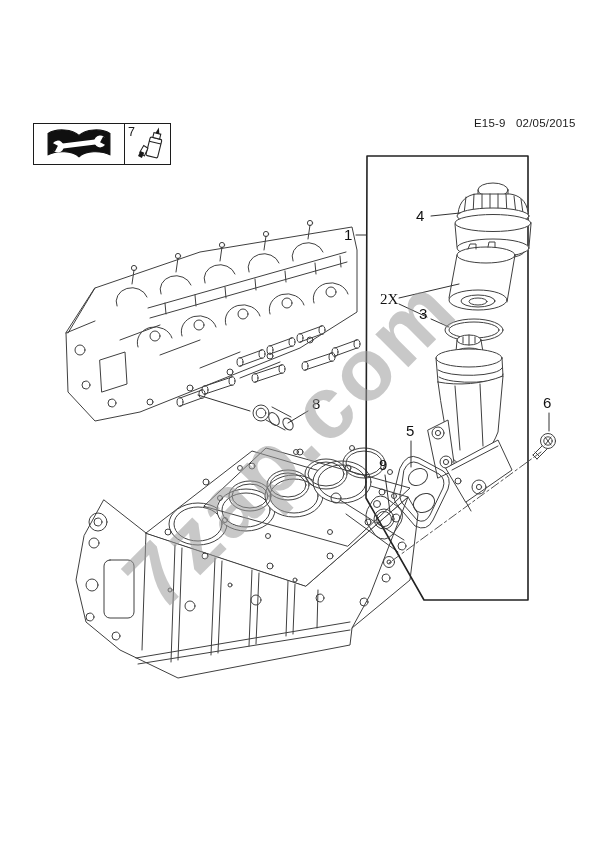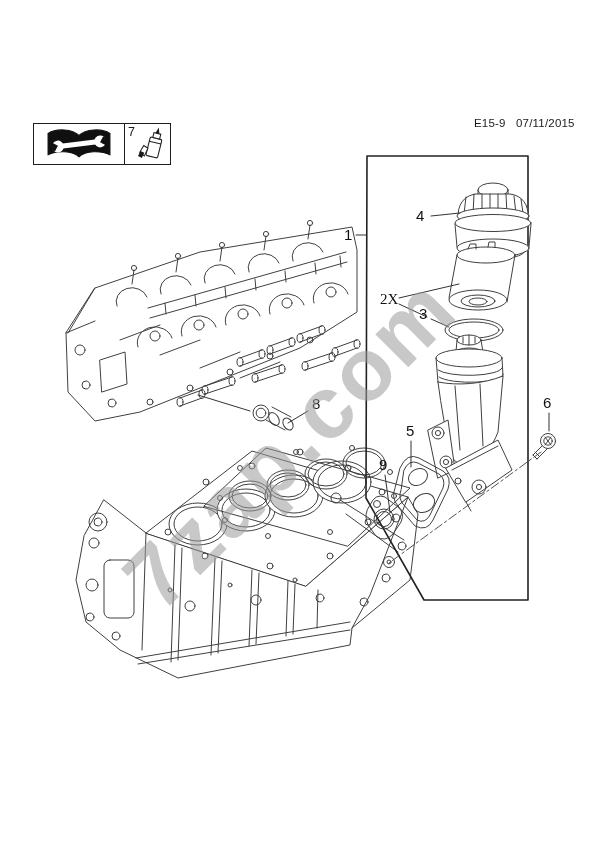--- a/index.html
+++ b/index.html
@@ -36,21 +36,21 @@
     transform:rotate(-45deg);transform-origin:50% 50%;
     pointer-events:none;white-space:nowrap;
   }
 </style>
 </head>
 <body>
 
 <div class="page">
 
   <span class="hdr-text hdr-code">E15-9</span>
-  <span class="hdr-text hdr-date">07/11/2015</span>
+  <span class="hdr-text hdr-date">02/05/2015</span>
 
   <div class="legend">
     <div class="legend-cell-manual">
       <svg width="74" height="32" viewBox="0 0 64 30">
         <path d="M3,5 C11,0 26,1 32,7 C38,1 53,0 61,5 L61,25 C53,21 38,21 32,27 C26,21 11,21 3,25 Z" fill="#101010" stroke="#101010" stroke-width="1"></path>
         <g transform="rotate(-7 32 15)">
           <rect x="11" y="12.6" width="42" height="4.8" fill="#ffffff"></rect>
           <circle cx="12" cy="15" r="5.6" fill="#ffffff"></circle>
           <circle cx="52" cy="15" r="5.6" fill="#ffffff"></circle>
           <rect x="5" y="12" width="6" height="6" fill="#101010" transform="rotate(35 8 15)"></rect>

